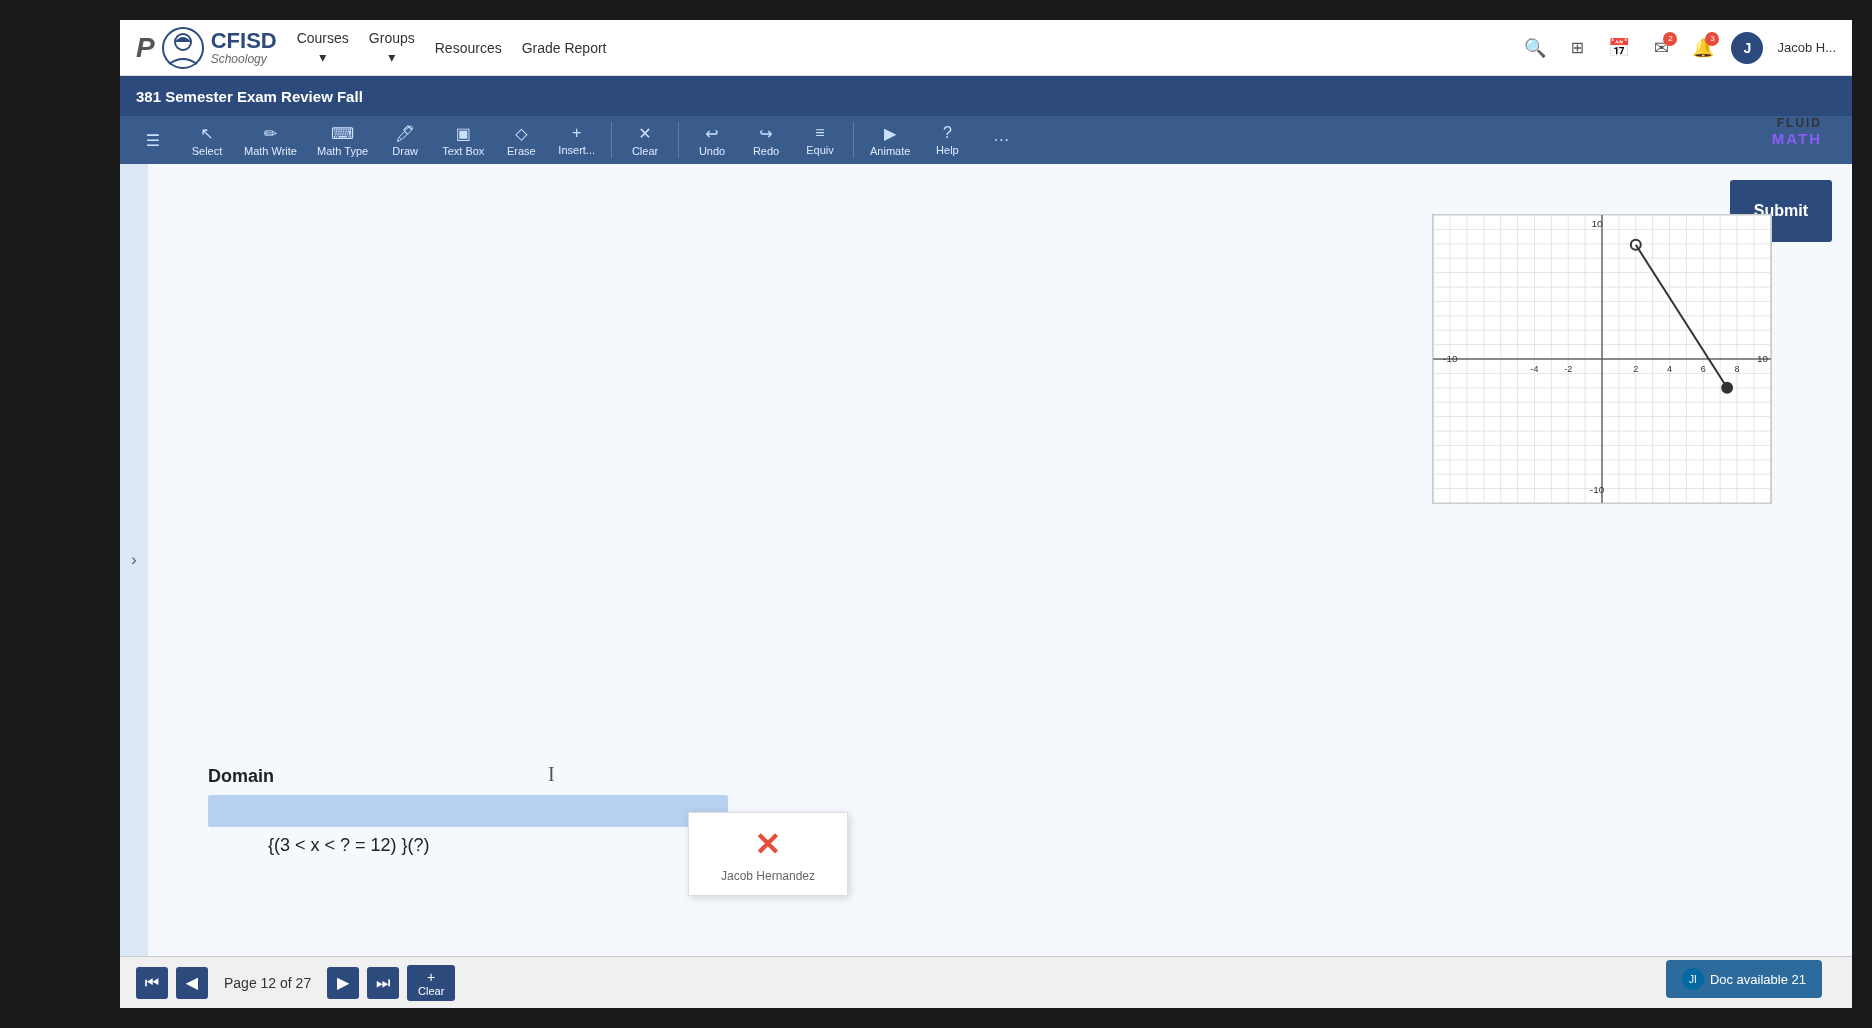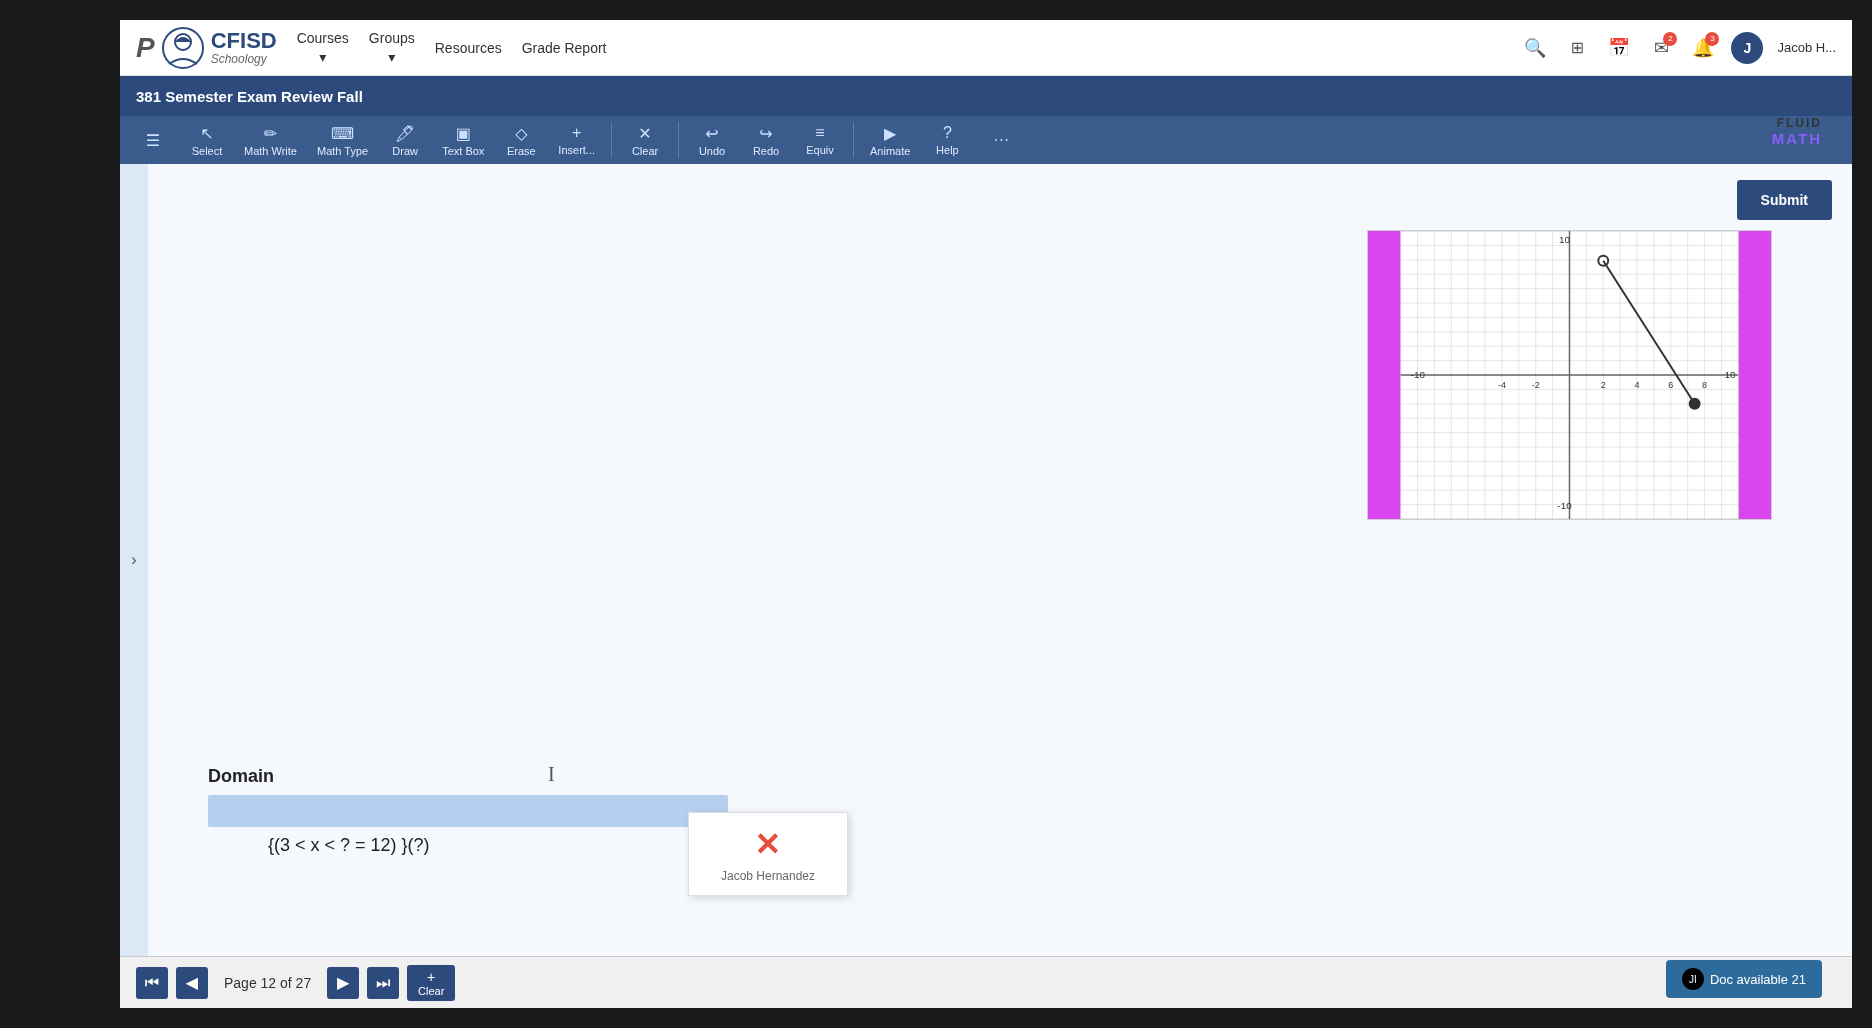--- a/index.html
+++ b/index.html
@@ -231,22 +231,22 @@
     }
 
     
     .submit-btn {
       position: absolute;
       top: 16px;
       right: 20px;
       background: #2c4a7c;
       color: #fff;
       border: none;
-      padding: 12px 24px;
-      font-size: 14px;
+      padding: 22px 24px;
+      font-size: 16px;
       font-weight: bold;
       border-radius: 3px;
       cursor: pointer;
     }
 
     
     .question-area {
       margin-top: 10px;
     }
     .question-number {
@@ -257,25 +257,25 @@
     .question-text {
       font-size: 16px;
       color: #222;
       display: inline;
       margin-left: 8px;
     }
 
     
     .graph-container {
       position: absolute;
-      top: 66px;
+      top: 50px;
       right: 80px;
-      width: 405px;
+      width: 340px;
       height: 290px;
-      background: #d946ef;
+      background: #3b82f6;
       border: 1px solid #ccc;
     }
 
     .graph-svg {
       width: 100%;
       height: 100%;
     }
 
     
     .answer-area {
@@ -381,21 +381,21 @@
       border-radius: 4px;
       font-size: 13px;
       cursor: pointer;
       display: flex;
       align-items: center;
       gap: 6px;
     }
     .doc-avatar {
       width: 22px;
       height: 22px;
-      background: #000000;
+      background: #0369a1;
       border-radius: 50%;
       display: flex;
       align-items: center;
       justify-content: center;
       font-size: 10px;
       color: #fff;
       text-align: center;
     }
 
     .cursor-text {

